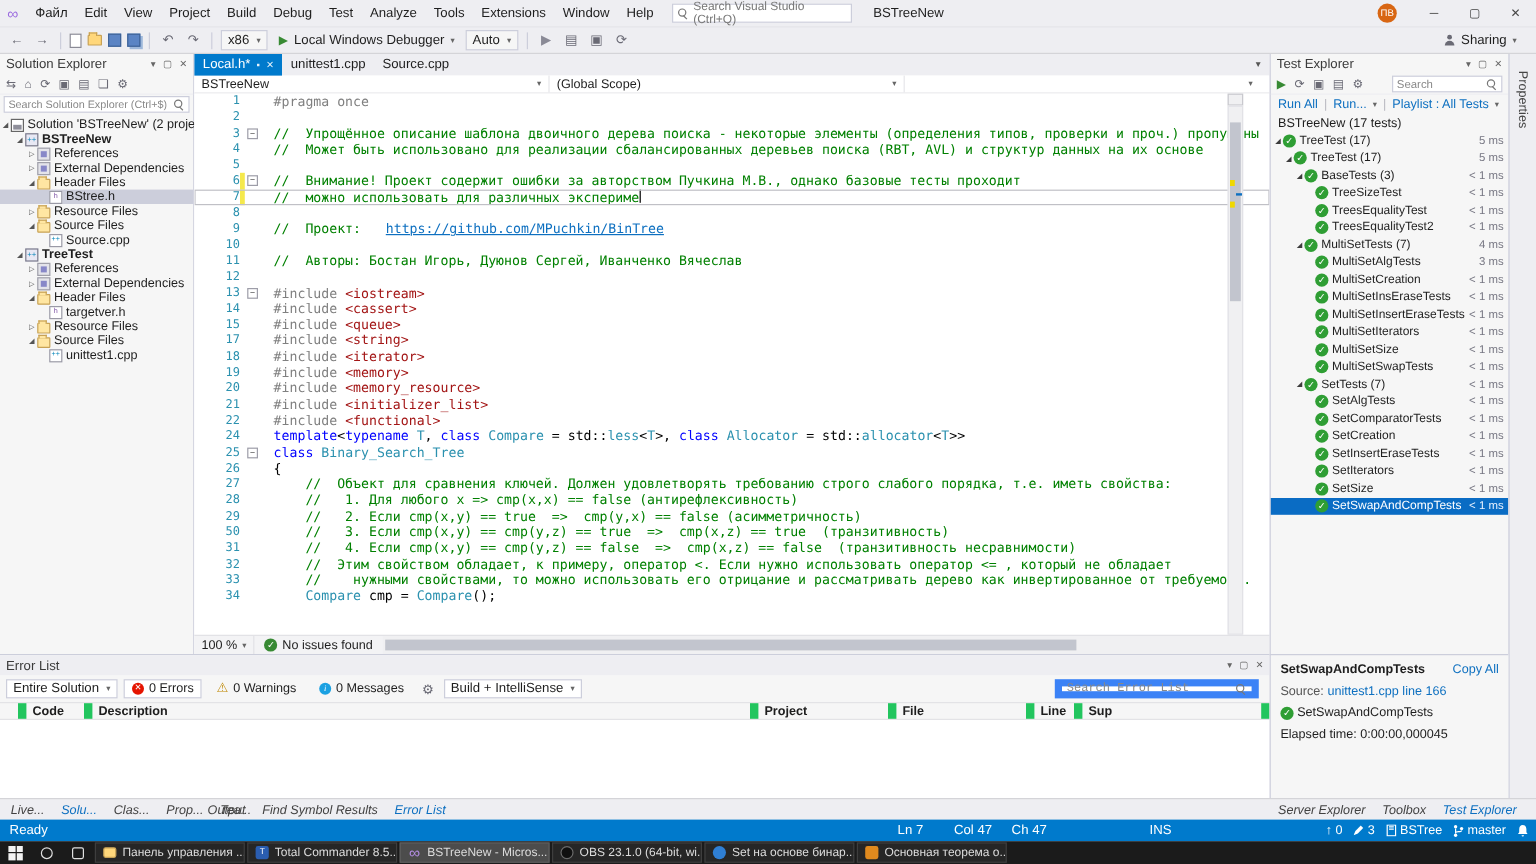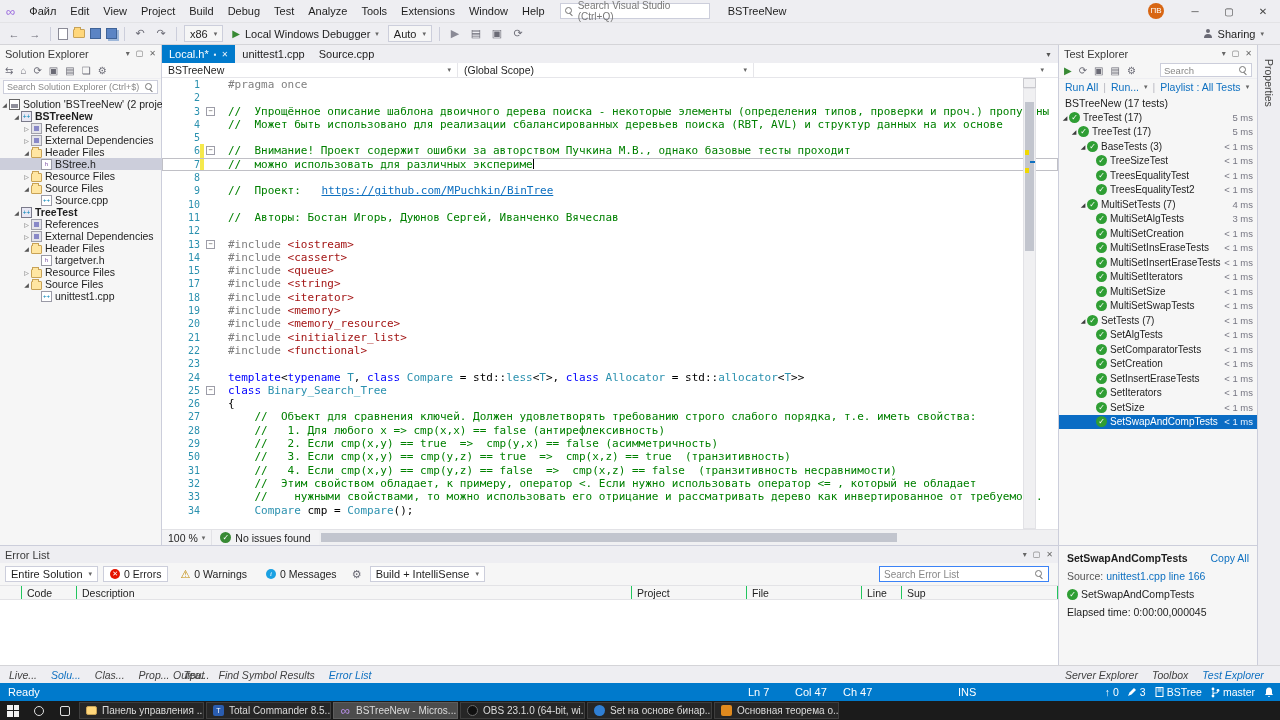--- a/index.html
+++ b/index.html
@@ -112,23 +112,23 @@
   .tsearch { width:92px; height:14px; background:#fff; border:1px solid #cccedb; display:flex; align-items:center; padding:0 3px; font-size:9.5px; color:#888; margin-left:auto; }
 
   
   .errorlist { position:absolute; left:0; top:545px; width:1058px; height:120px; background:#fff; border-top:1px solid #cccedb; display:flex; flex-direction:column; }
   .el-filter { height:22px; background:#f6f6f6; display:flex; align-items:center; gap:5px; padding:0 5px; flex:none; }
   .chip { height:16px; display:flex; align-items:center; gap:4px; font-size:10.5px; padding:0 6px; background:#fff; border:1px solid #cccedb; }
   .chip.flat { background:transparent; border-color:transparent; }
   .errico { width:10px; height:10px; border-radius:50%; background:#e51400; color:#fff; font-size:7px; line-height:10px; text-align:center; }
   .warnico { color:#bf8803; font-size:11px; line-height:10px; }
   .infoico { width:10px; height:10px; border-radius:50%; background:#1ba1e2; color:#fff; font-size:7px; font-style:italic; line-height:10px; text-align:center; font-family:"Liberation Serif",serif; }
-  .el-search { margin-left:auto; width:170px; height:16px; background:#fff; border:1px solid #3b82f6; display:flex; align-items:center; padding:0 4px; font-size:10px; color:#888; margin-right:4px; }
+  .el-search { margin-left:auto; width:170px; height:16px; background:#fff; border:6px solid #3b82f6; display:flex; align-items:center; padding:0 4px; font-size:10px; color:#888; margin-right:4px;font-family:Liberation Mono, monospace; }
   .el-cols { height:15px; display:flex; background:#f6f6f6; border-top:1px solid #e3e3e6; border-bottom:1px solid #e3e3e6; font-size:10.5px; color:#1e1e1e; flex:none; }
-  .el-col { padding:0 5px; border-right:1px solid #22c55e; overflow:hidden; white-space:nowrap; line-height:14px; }
+  .el-col { padding:0 5px; border-right:7px solid #22c55e; overflow:hidden; white-space:nowrap; line-height:14px;font-weight:bold; }
   .el-body { flex:1; background:#fff; }
 
   
   .detail { position:absolute; left:1058px; top:545px; width:199px; height:120px; background:#f6f6f6; border-top:1px solid #cccedb; border-left:1px solid #cccedb; font-size:10.5px; padding:6px 8px; }
   .detail .drow { display:flex; align-items:center; margin-bottom:6px; }
   .dtitle { font-weight:bold; }
   .dlink { color:#0e70c0; }
   .dlabel { color:#555; margin-right:3px; }
   .delapsed { color:#1e1e1e; }
 
@@ -402,21 +402,20 @@
       <div class="cl"><span class="num">12</span><span class="chbar"></span><span class="foldcol"></span><pre></pre></div>
       <div class="cl"><span class="num">13</span><span class="chbar"></span><span class="foldcol"><span class="foldbox">−</span></span><pre><span class="sc-pp">#include </span><span class="sc-str">&lt;iostream&gt;</span></pre></div>
       <div class="cl"><span class="num">14</span><span class="chbar"></span><span class="foldcol"></span><pre><span class="sc-pp">#include </span><span class="sc-str">&lt;cassert&gt;</span></pre></div>
       <div class="cl"><span class="num">15</span><span class="chbar"></span><span class="foldcol"></span><pre><span class="sc-pp">#include </span><span class="sc-str">&lt;queue&gt;</span></pre></div>
       <div class="cl"><span class="num">17</span><span class="chbar"></span><span class="foldcol"></span><pre><span class="sc-pp">#include </span><span class="sc-str">&lt;string&gt;</span></pre></div>
       <div class="cl"><span class="num">18</span><span class="chbar"></span><span class="foldcol"></span><pre><span class="sc-pp">#include </span><span class="sc-str">&lt;iterator&gt;</span></pre></div>
       <div class="cl"><span class="num">19</span><span class="chbar"></span><span class="foldcol"></span><pre><span class="sc-pp">#include </span><span class="sc-str">&lt;memory&gt;</span></pre></div>
       <div class="cl"><span class="num">20</span><span class="chbar"></span><span class="foldcol"></span><pre><span class="sc-pp">#include </span><span class="sc-str">&lt;memory_resource&gt;</span></pre></div>
       <div class="cl"><span class="num">21</span><span class="chbar"></span><span class="foldcol"></span><pre><span class="sc-pp">#include </span><span class="sc-str">&lt;initializer_list&gt;</span></pre></div>
       <div class="cl"><span class="num">22</span><span class="chbar"></span><span class="foldcol"></span><pre><span class="sc-pp">#include </span><span class="sc-str">&lt;functional&gt;</span></pre></div>
-      <div class="cl"><span class="num">23</span><span class="chbar"></span><span class="foldcol"></span><pre></pre></div>
       <div class="cl"><span class="num">24</span><span class="chbar"></span><span class="foldcol"></span><pre><span class="sc-kw">template</span><span class="sc-pl">&lt;</span><span class="sc-kw">typename</span><span class="sc-pl"> </span><span class="sc-ty">T</span><span class="sc-pl">, </span><span class="sc-kw">class</span><span class="sc-pl"> </span><span class="sc-ty">Compare</span><span class="sc-pl"> = std::</span><span class="sc-ty">less</span><span class="sc-pl">&lt;</span><span class="sc-ty">T</span><span class="sc-pl">&gt;, </span><span class="sc-kw">class</span><span class="sc-pl"> </span><span class="sc-ty">Allocator</span><span class="sc-pl"> = std::</span><span class="sc-ty">allocator</span><span class="sc-pl">&lt;</span><span class="sc-ty">T</span><span class="sc-pl">&gt;&gt;</span></pre></div>
       <div class="cl"><span class="num">25</span><span class="chbar"></span><span class="foldcol"><span class="foldbox">−</span></span><pre><span class="sc-kw">class</span><span class="sc-pl"> </span><span class="sc-ty">Binary_Search_Tree</span></pre></div>
       <div class="cl"><span class="num">26</span><span class="chbar"></span><span class="foldcol"></span><pre><span class="sc-pl">{</span></pre></div>
       <div class="cl"><span class="num">27</span><span class="chbar"></span><span class="foldcol"></span><pre><span class="sc-c">    //  Объект для сравнения ключей. Должен удовлетворять требованию строго слабого порядка, т.е. иметь свойства:</span></pre></div>
       <div class="cl"><span class="num">28</span><span class="chbar"></span><span class="foldcol"></span><pre><span class="sc-c">    //   1. Для любого x =&gt; cmp(x,x) == false (антирефлексивность)</span></pre></div>
       <div class="cl"><span class="num">29</span><span class="chbar"></span><span class="foldcol"></span><pre><span class="sc-c">    //   2. Если cmp(x,y) == true  =&gt;  cmp(y,x) == false (асимметричность)</span></pre></div>
       <div class="cl"><span class="num">50</span><span class="chbar"></span><span class="foldcol"></span><pre><span class="sc-c">    //   3. Если cmp(x,y) == cmp(y,z) == true  =&gt;  cmp(x,z) == true  (транзитивность)</span></pre></div>
       <div class="cl"><span class="num">31</span><span class="chbar"></span><span class="foldcol"></span><pre><span class="sc-c">    //   4. Если cmp(x,y) == cmp(y,z) == false  =&gt;  cmp(x,z) == false  (транзитивность несравнимости)</span></pre></div>
       <div class="cl"><span class="num">32</span><span class="chbar"></span><span class="foldcol"></span><pre><span class="sc-c">    //  Этим свойством обладает, к примеру, оператор &lt;. Если нужно использовать оператор &lt;= , который не обладает</span></pre></div>
       <div class="cl"><span class="num">33</span><span class="chbar"></span><span class="foldcol"></span><pre><span class="sc-c">    //    нужными свойствами, то можно использовать его отрицание и рассматривать дерево как инвертированное от требуемого.</span></pre></div>

